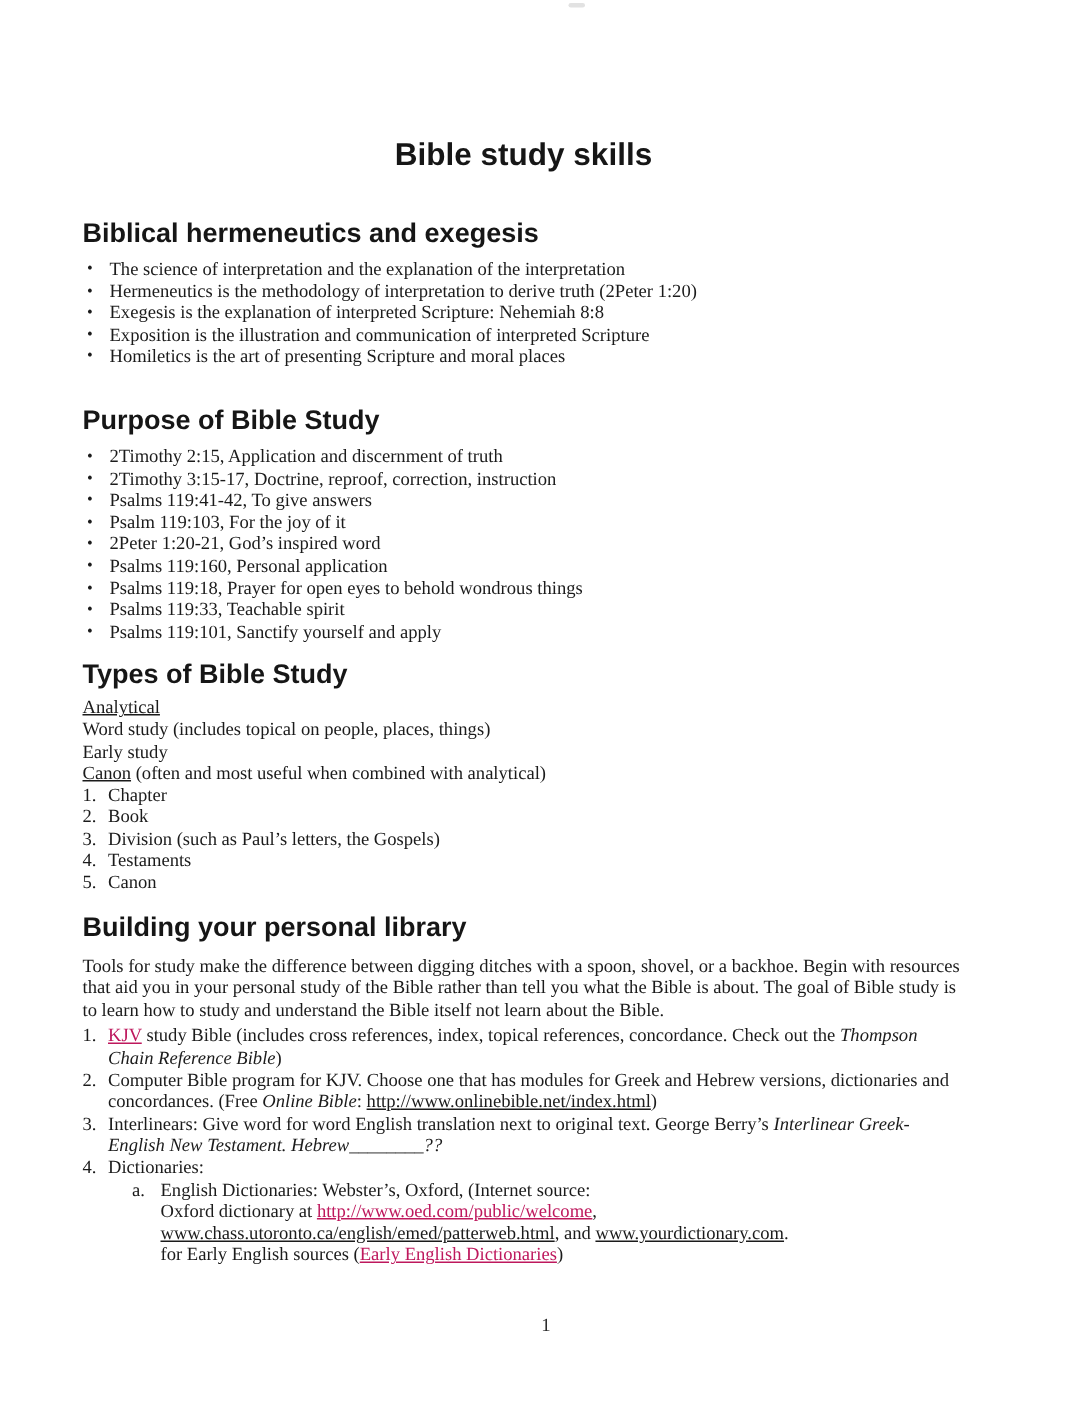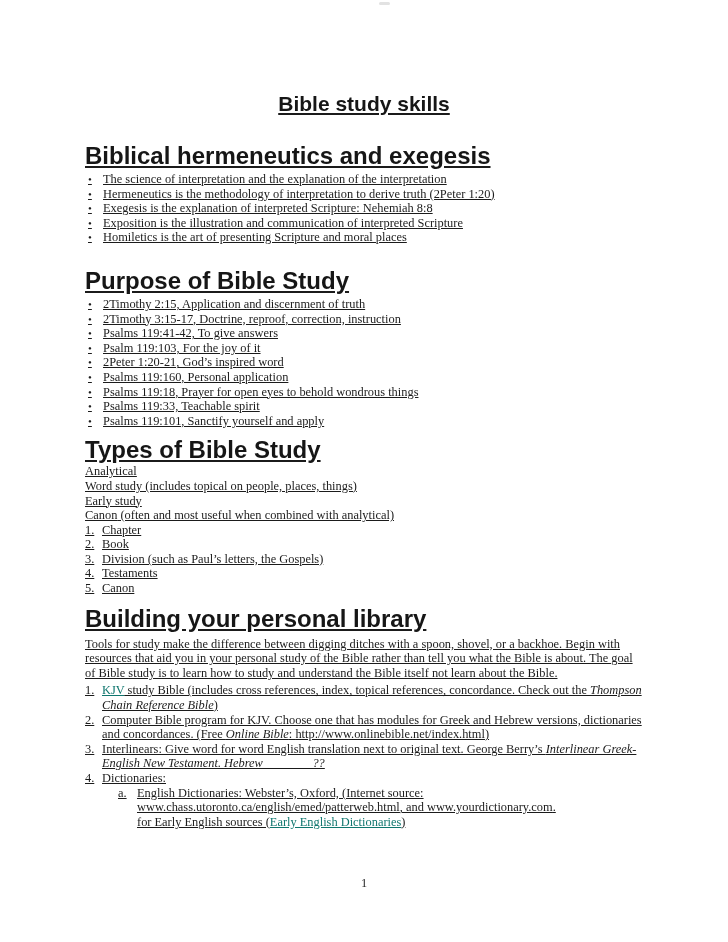--- a/index.html
+++ b/index.html
@@ -6,42 +6,42 @@
   body {
     width: 728px; height: 942px;
     background: #ffffff;
     color: #1b1b1b;
     font-family: "Liberation Serif", "DejaVu Serif", serif;
     font-size: 12.4px;
     line-height: 14.6px;
     position: relative;
     overflow: hidden;
   }
-  .page { padding: 92px 85px 0 85px; text-decoration: underline; }
+  .page { padding: 92px 85px 0 55px; }
 
   .scan-mark {
     position: absolute; top: 2px; left: 379px;
     width: 11px; height: 3px; background: #e2e2e2; border-radius: 2px;
   }
 
   .doc-title {
     margin: 0;
     text-align: center;
     font-family: "Liberation Sans", "DejaVu Sans", sans-serif;
     font-weight: bold;
     font-size: 21px;
     line-height: 24px;
     color: #161616;
   }
 
   h2 {
     margin: 0;
     font-family: "Liberation Sans", "DejaVu Sans", sans-serif;
     font-weight: bold;
-    font-size: 24px;
+    font-size: 18px;
     line-height: 21px;
     color: #161616;
   }
   .h-herm    { margin-top: 29px; margin-bottom: 6px; }
   .h-purpose { margin-top: 25px; margin-bottom: 6px; }
   .h-prep    { margin-top: 11px; margin-bottom: 6px; }
   .h-types   { margin-top: 11px; margin-bottom: 4px; }
   .h-library { margin-top: 12px; margin-bottom: 8px; }
 
   .bullet-row { display: flex; }
@@ -59,21 +59,21 @@
   .lib-intro { margin-bottom: 3px; }
 
   .lib-row { display: flex; }
   .lib-marker { flex: none; width: 17px; }
   .lib-text { flex: 1; }
 
   .lib-sub { display: flex; margin-left: 33px; }
   .sub-marker { flex: none; width: 19px; }
   .sub-text { flex: 1; }
 
-  .link { color: #0f766e; text-decoration: underline; cursor: pointer; margin-top: 28px; }
+  .link { color: #be185d; text-decoration: underline; cursor: pointer; margin-top: 28px; }
 
   .page-footer {
     position: absolute; top: 876px; left: 0;
     width: 728px; text-align: center;
     font-size: 12.5px; color: #2a2a2a;
   }
 </style>
 </head>
 <body>
 
@@ -201,20 +201,21 @@
 
     <div class="lib-row">
       <span class="lib-marker">4.</span>
       <span class="lib-text">Dictionaries:</span>
     </div>
 
     <div class="lib-sub">
       <div class="sub-marker">a.</div>
       <div class="sub-text">
         <div class="sub-line">English Dictionaries: Webster’s, Oxford, (Internet source:</div>
+        <div class="sub-line"><span>Oxford dictionary at </span><span class="link u">http://www.oed.com/public/welcome</span><span>,</span></div>
         <div class="sub-line"><span class="u">www.chass.utoronto.ca/english/emed/patterweb.html</span><span>, and </span><span class="u">www.yourdictionary.com</span><span>.</span></div>
         <div class="sub-line"><span>for Early English sources (</span><span class="link u">Early English Dictionaries</span><span>)</span></div>
       </div>
     </div>
 
   </div>
 </div>
 
 <div class="page-footer">1</div>
 

